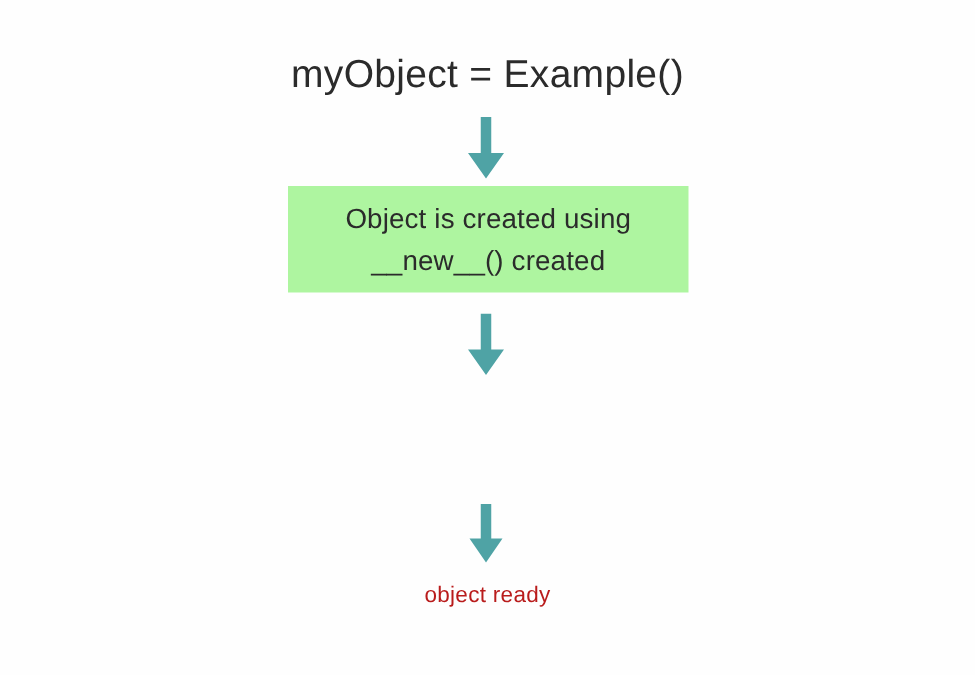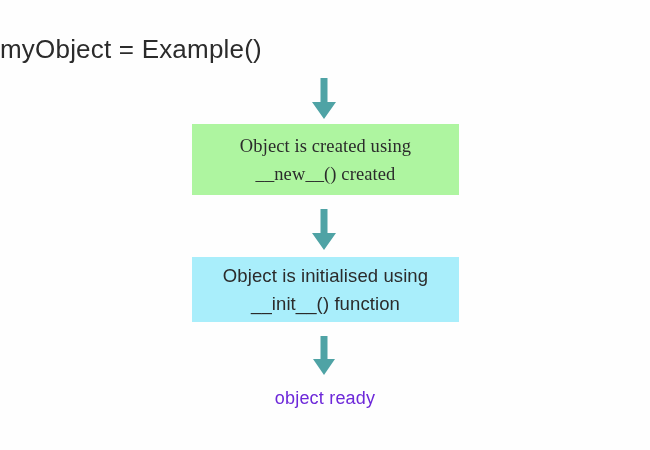--- a/index.html
+++ b/index.html
@@ -18,38 +18,38 @@
     width: 650px;
     height: 450px;
     background: #fefefe;
   }
 
   .title-text {
     position: absolute;
     left: 0;
     top: 34px;
     width: 650px;
-    text-align: left;
+    text-align: center;
     font-size: 26px;
     font-weight: 400;
     letter-spacing: 0.2px;
     color: #2b2b2b;
     white-space: nowrap;
   }
 
   .footer-text {
     position: absolute;
     left: 0;
     top: 388px;
     width: 650px;
     text-align: center;
-    font-size: 18px;
+    font-size: 15px;
     font-weight: 400;
     letter-spacing: 0.2px;
-    color: #6d28d9;
+    color: #b91c1c;
     white-space: nowrap;
   }
 
   .box {
     position: absolute;
     left: 192px;
     width: 267px;
     display: flex;
     flex-direction: column;
     align-items: center;
@@ -62,21 +62,20 @@
     color: #2b2b2b;
     text-align: center;
     white-space: nowrap;
     letter-spacing: 0.1px;
   }
 
   #box-new {
     top: 124px;
     height: 71px;
     background: #aef5a0;
-    font-family: Liberation Serif, serif;
   }
   #box-init {
     top: 257px;
     height: 65px;
     background: #a9eefb;
   }
 
   .arrow {
     position: absolute;
     display: block;
@@ -98,24 +97,20 @@
 
   <div class="box" id="box-new">
     <div class="line">Object is created using</div>
     <div class="line">__new__() created</div>
   </div>
 
   <svg class="arrow" id="arrow-2" viewBox="0 0 28 42">
     <path d="M 10.5 0 H 17.5 V 24 H 26 L 14 41 L 2 24 H 10.5 Z" fill="#4fa3a5"></path>
   </svg>
 
-  <div class="box" id="box-init">
-    <div class="line">Object is initialised using</div>
-    <div class="line">__init__() function</div>
-  </div>
 
   <svg class="arrow" id="arrow-3" viewBox="0 0 26 40">
     <path d="M 9.5 0 H 16.5 V 23 H 24 L 13 39 L 2 23 H 9.5 Z" fill="#4fa3a5"></path>
   </svg>
 
   <div class="footer-text">object ready</div>
 
 </div>
 
 </body></html>

